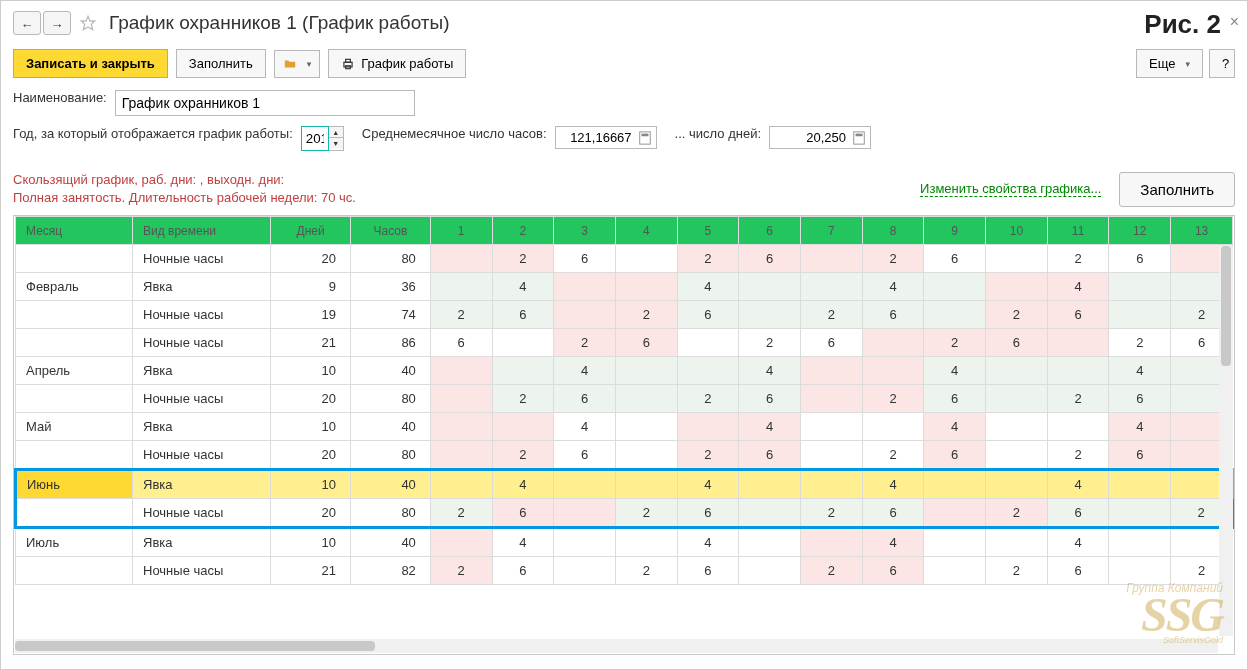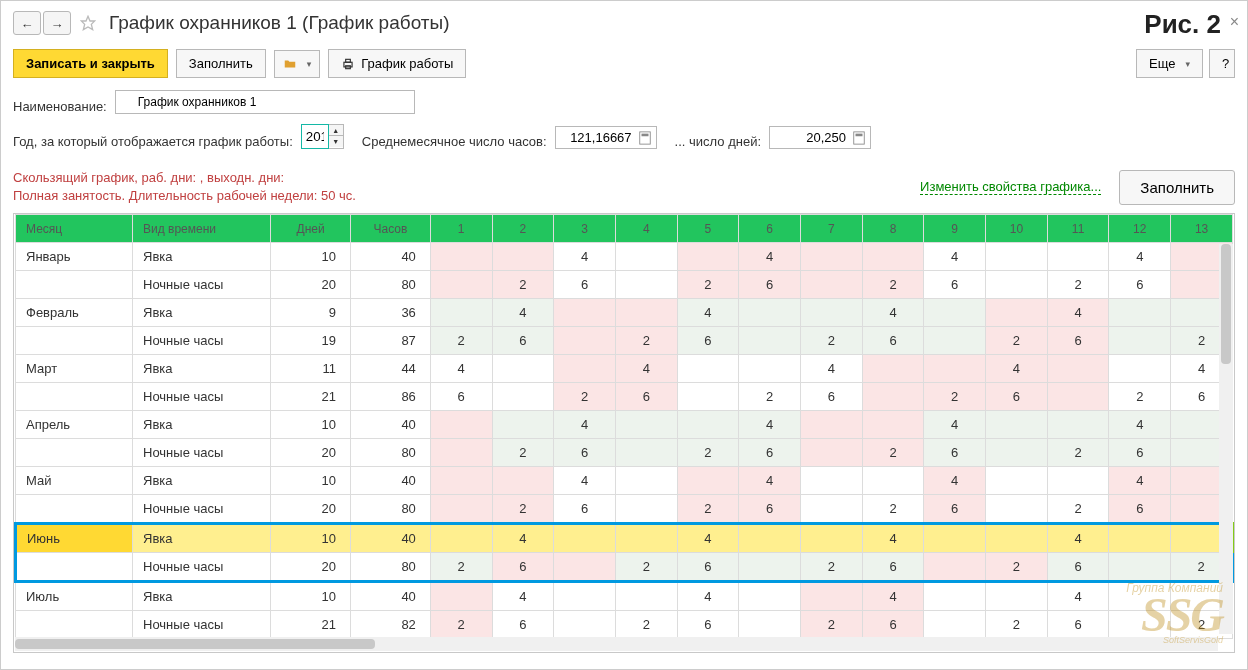--- a/index.html
+++ b/index.html
@@ -19,23 +19,23 @@
   .toolbar { padding: 4px 12px 8px; display: flex; align-items: center; gap: 8px; }
   .btn { border: 1px solid #b8b8b8; background: #f7f7f7; padding: 6px 12px; border-radius: 0; cursor: pointer; font-size: 13px; display: inline-flex; align-items: center; gap: 6px; }
   .btn.primary { background: #ffd933; border-color: #d4b020; font-weight: bold; }
   .btn.icon-only { padding: 6px 8px; }
   .btn.dd::after { content: "▾"; font-size: 9px; margin-left: 4px; color: #666; }
   .toolbar-right { margin-left: auto; display: flex; gap: 6px; align-items: flex-end; }
   .help-btn { width: 26px; text-align: center; }
 
   
   .fields { padding: 4px 12px 10px; }
-  .field-row { display: flex; align-items: flex-end; gap: 8px; margin-bottom: 10px; }
+  .field-row { display: flex; align-items: flex-start; gap: 8px; margin-bottom: 10px; }
   .lbl { color: #333; }
-  .input { border: 1px solid #b8b8b8; padding: 4px 22px; background: #fff; font-size: 12px; }
+  .input { border: 1px solid #b8b8b8; padding: 4px 6px; background: #fff; font-size: 14px; }
   .input.name { width: 300px; }
   .year-box { display: flex; }
   .year-inp { width: 28px; text-align: center; border: 1px solid #14b8a6; padding: 4px; }
   .spin { display: flex; flex-direction: column; border: 1px solid #b8b8b8; border-left: none; }
   .spin span { width: 14px; height: 11px; font-size: 7px; line-height: 11px; text-align: center; background: #f5f5f5; cursor: pointer; }
   .spin span:first-child { border-bottom: 1px solid #b8b8b8; }
   .num-box { display: flex; align-items: center; border: 1px solid #b8b8b8; padding: 2px 4px 2px 8px; }
   .num-box input { border: none; width: 70px; text-align: right; font-size: 13px; }
   .calc-icon { width: 14px; height: 14px; margin-left: 4px; }
 
@@ -144,21 +144,21 @@
             <rect x="2" y="1" width="12" height="14" fill="none" stroke="#888"></rect>
             <rect x="4" y="3" width="8" height="3" fill="#888"></rect>
           </svg>
       </div>
     </div>
   </div>
 
   <div class="info-row">
     <div class="info-text">
       <div class="red">Скользящий график, раб. дни: , выходн. дни:</div>
-      <div class="red">Полная занятость. Длительность рабочей недели: 50 чс.</div>
+      <div class="red">Полная занятость. Длительность рабочей недели: 70 чс.</div>
     </div>
     <div style="margin-left:auto;display:flex;align-items:center;gap:18px">
       <a class="link">Изменить свойства графика...</a>
       <button class="fill-btn">Заполнить</button>
     </div>
   </div>
 
   <div class="table-wrap">
     <table>
       <thead>
@@ -177,39 +177,20 @@
             <th class="day">8</th>
             <th class="day">9</th>
             <th class="day">10</th>
             <th class="day">11</th>
             <th class="day">12</th>
             <th class="day">13</th>
           </tr>
         </thead>
       <tbody id="tbody">
           <tr>
-            <td class="month">Январь</td>
-<td class="type">Явка</td>
-<td class="num">10</td>
-<td class="num">40</td>
-            <td class="cell pink"></td>
-            <td class="cell pink"></td>
-            <td class="cell ">4</td>
-            <td class="cell "></td>
-            <td class="cell pink"></td>
-            <td class="cell pink">4</td>
-            <td class="cell pink"></td>
-            <td class="cell pink"></td>
-            <td class="cell ">4</td>
-            <td class="cell "></td>
-            <td class="cell "></td>
-            <td class="cell ">4</td>
-            <td class="cell pink"></td>
-          </tr>
-          <tr>
             <td class="month"></td>
 <td class="type">Ночные часы</td>
 <td class="num">20</td>
 <td class="num">80</td>
             <td class="cell pink"></td>
             <td class="cell pink">2</td>
             <td class="cell ">6</td>
             <td class="cell "></td>
             <td class="cell pink">2</td>
             <td class="cell pink">6</td>
@@ -237,53 +218,34 @@
             <td class="cell mint"></td>
             <td class="cell pink"></td>
             <td class="cell pink">4</td>
             <td class="cell mint"></td>
             <td class="cell mint"></td>
           </tr>
           <tr>
             <td class="month"></td>
 <td class="type">Ночные часы</td>
 <td class="num">19</td>
-<td class="num">87</td>
-            <td class="cell mint">2</td>
-            <td class="cell mint">6</td>
-            <td class="cell pink"></td>
-            <td class="cell pink">2</td>
-            <td class="cell mint">6</td>
-            <td class="cell mint"></td>
-            <td class="cell mint">2</td>
-            <td class="cell mint">6</td>
-            <td class="cell mint"></td>
-            <td class="cell pink">2</td>
-            <td class="cell pink">6</td>
-            <td class="cell mint"></td>
-            <td class="cell mint">2</td>
-          </tr>
-          <tr>
-            <td class="month">Март</td>
-<td class="type">Явка</td>
-<td class="num">11</td>
-<td class="num">44</td>
-            <td class="cell ">4</td>
-            <td class="cell "></td>
-            <td class="cell pink"></td>
-            <td class="cell pink">4</td>
-            <td class="cell "></td>
-            <td class="cell "></td>
-            <td class="cell ">4</td>
-            <td class="cell pink"></td>
-            <td class="cell pink"></td>
-            <td class="cell pink">4</td>
-            <td class="cell pink"></td>
-            <td class="cell "></td>
-            <td class="cell ">4</td>
+<td class="num">74</td>
+            <td class="cell mint">2</td>
+            <td class="cell mint">6</td>
+            <td class="cell pink"></td>
+            <td class="cell pink">2</td>
+            <td class="cell mint">6</td>
+            <td class="cell mint"></td>
+            <td class="cell mint">2</td>
+            <td class="cell mint">6</td>
+            <td class="cell mint"></td>
+            <td class="cell pink">2</td>
+            <td class="cell pink">6</td>
+            <td class="cell mint"></td>
+            <td class="cell mint">2</td>
           </tr>
           <tr>
             <td class="month"></td>
 <td class="type">Ночные часы</td>
 <td class="num">21</td>
 <td class="num">86</td>
             <td class="cell ">6</td>
             <td class="cell "></td>
             <td class="cell pink">2</td>
             <td class="cell pink">6</td>

